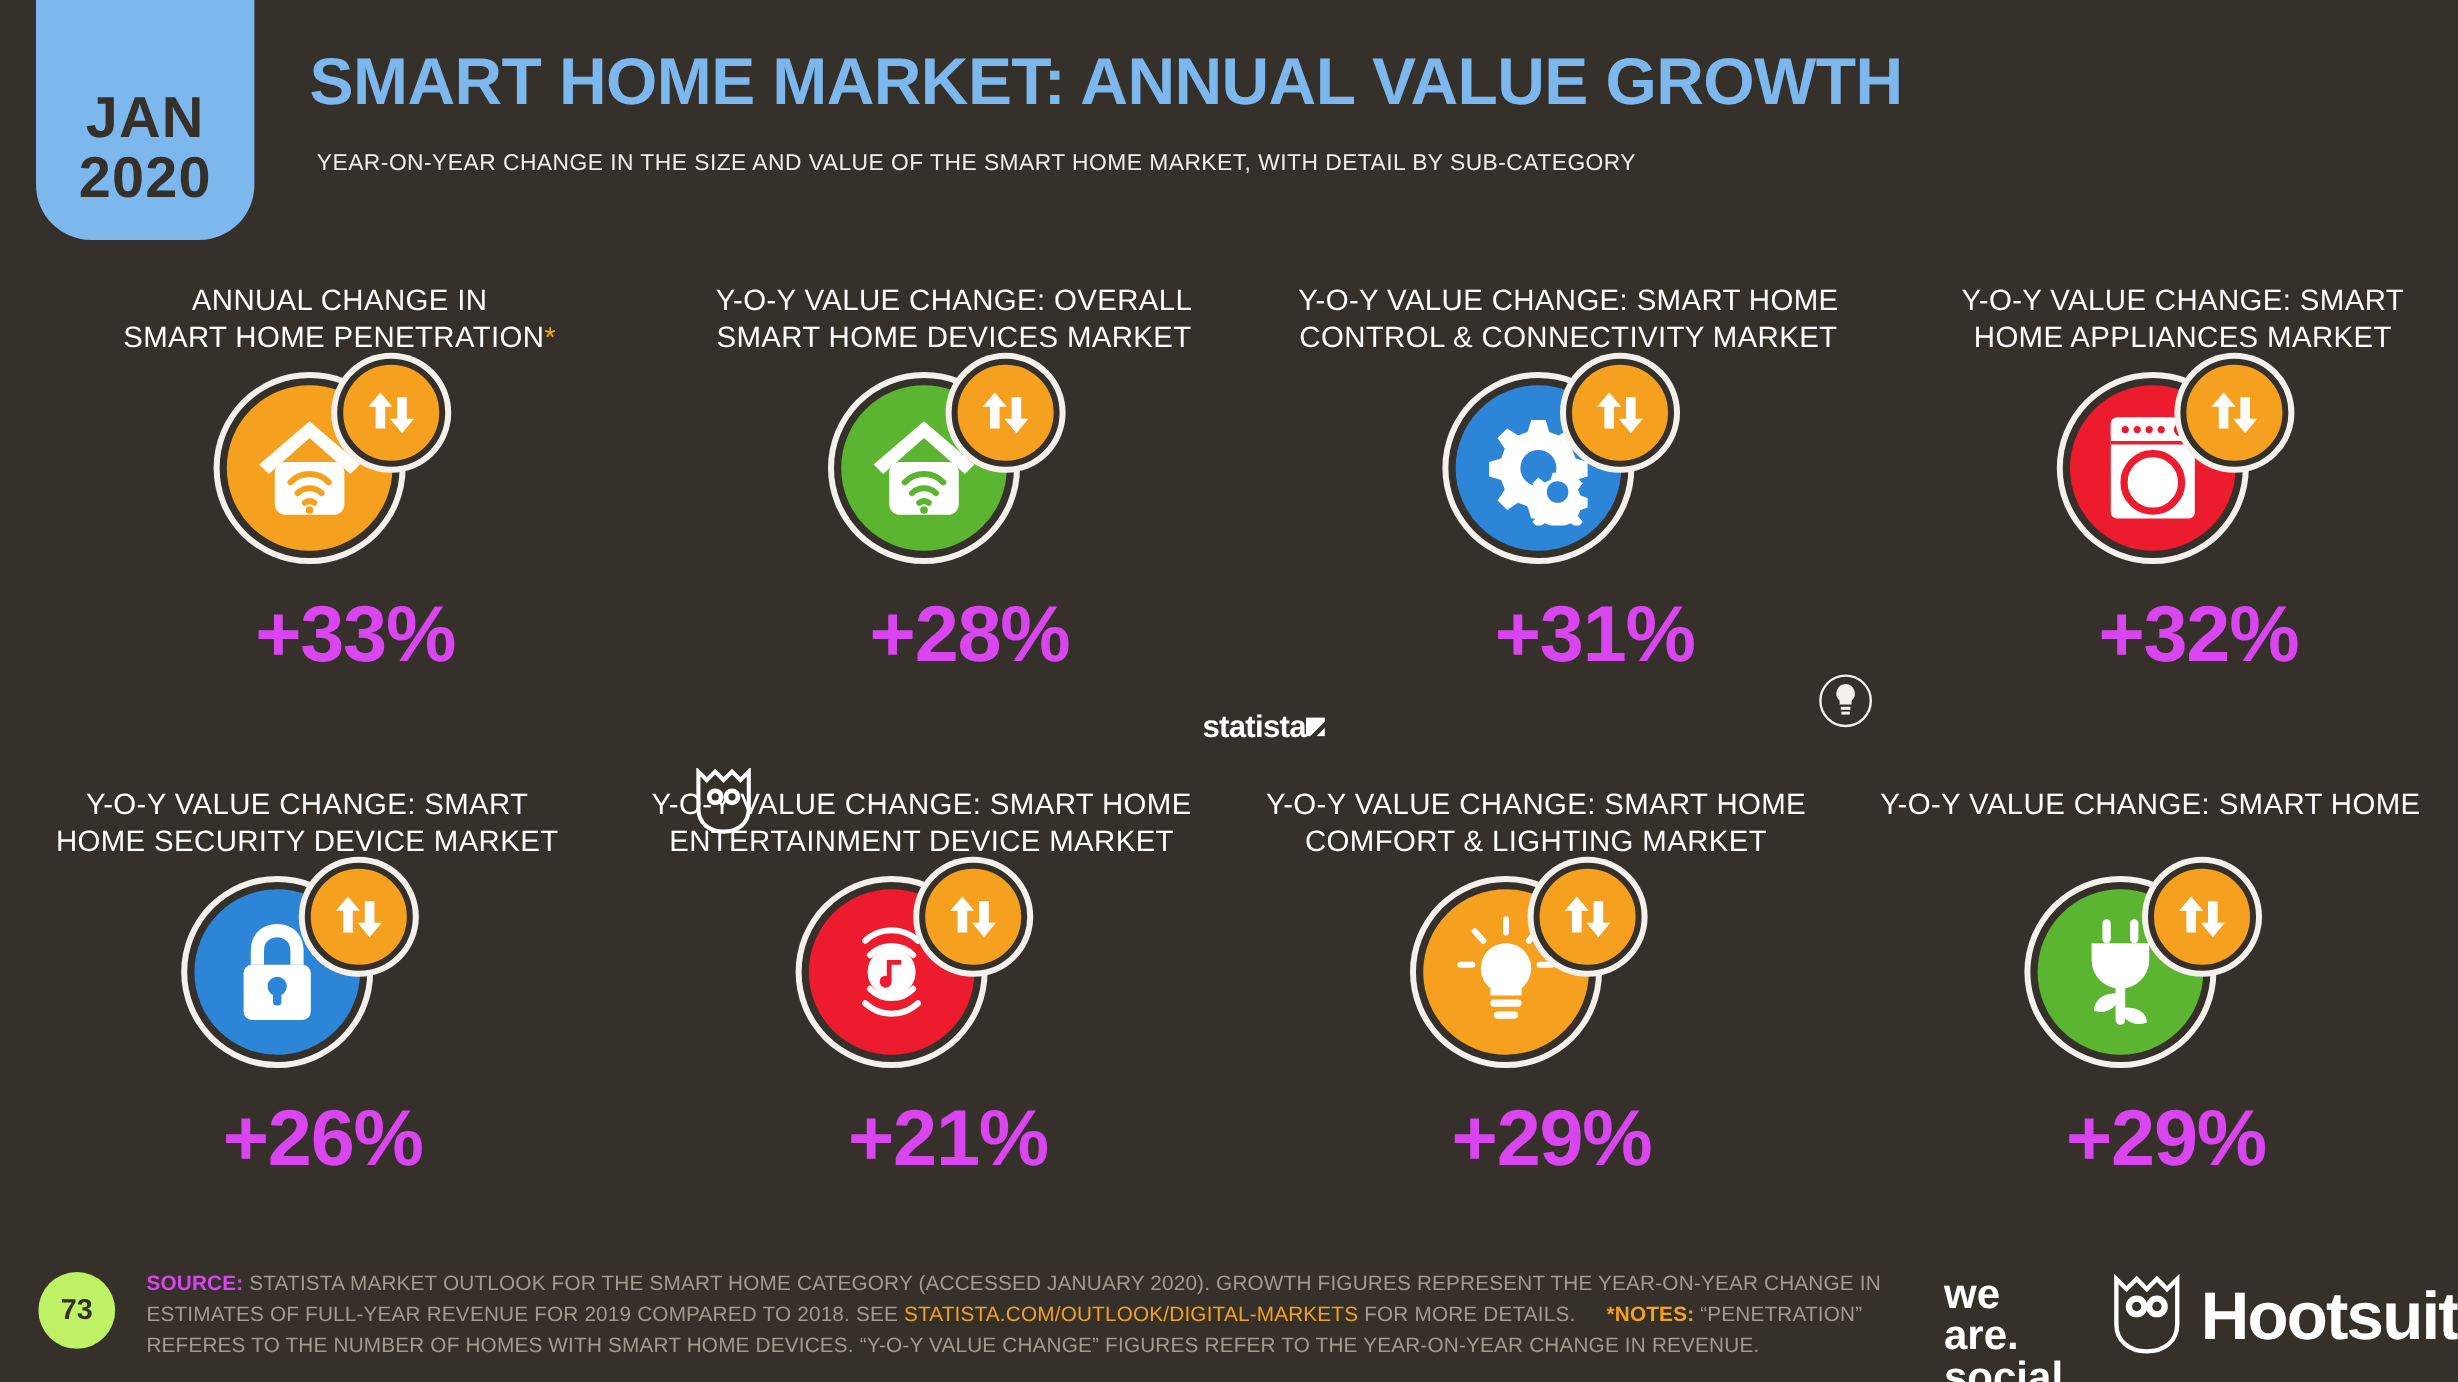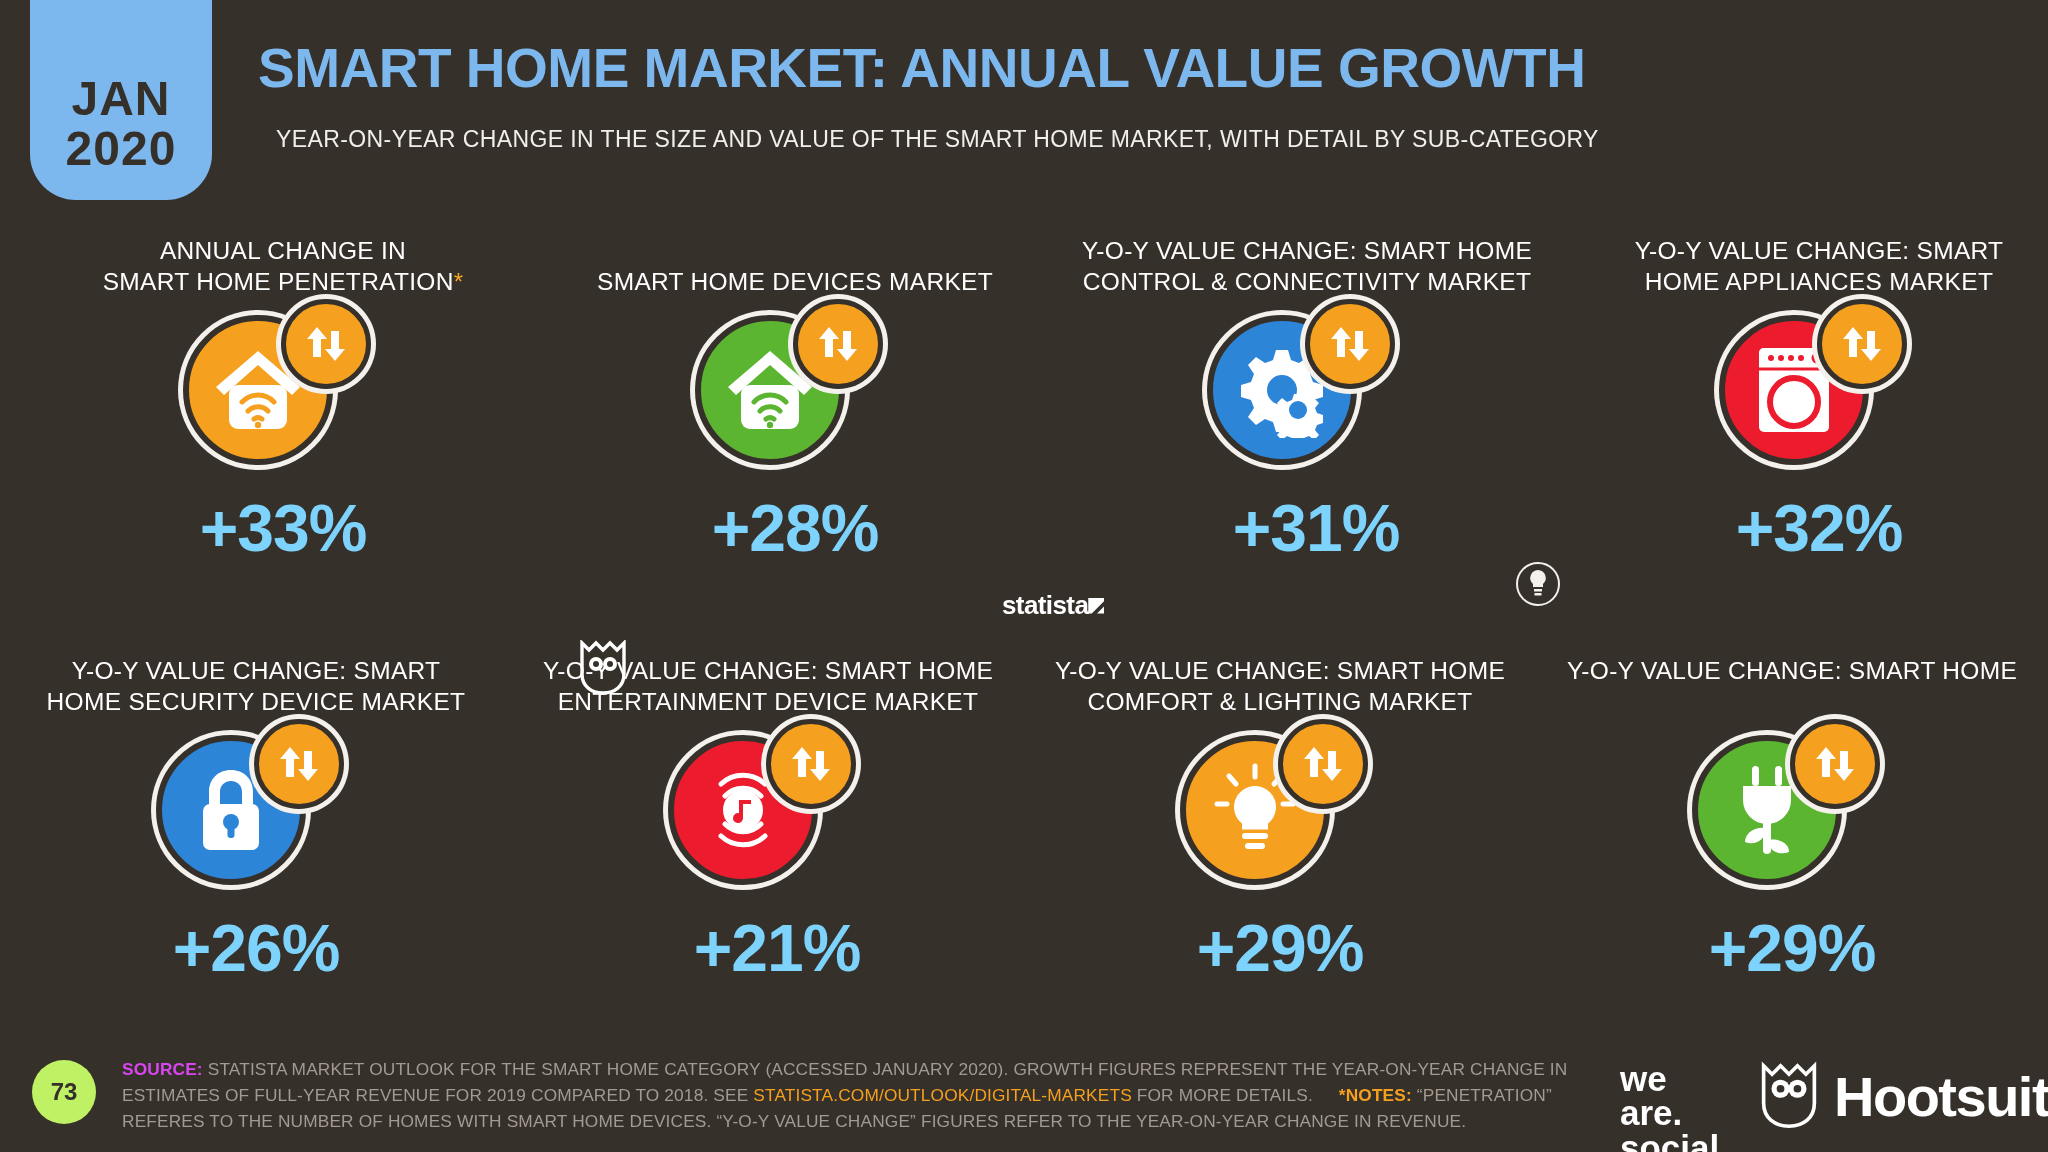--- a/index.html
+++ b/index.html
@@ -26,22 +26,22 @@
   #date-badge .m, #date-badge .y {
     color:#36302b; font-weight:bold; letter-spacing:1px;
     font-size:48px; line-height:50px;
   }
   #title {
     position:absolute; left:258px; top:36px;
     color:#7cb8ee; font-size:55px; font-weight:bold;
     letter-spacing:-0.5px; white-space:nowrap;
   }
   #subtitle {
-    position:absolute; left:276px; top:126px;
-    color:#f2efea; font-size:23px; letter-spacing:0.4px;
+    position:absolute; left:264px; top:126px;
+    color:#f2efea; font-size:19px; letter-spacing:0.4px;
     white-space:nowrap;
   }
 
   
   .row { position:absolute; left:0; width:2048px; height:380px; }
   #row1 { top:235px;margin-left:27px; }
   #row2 { top:655px; }
 
   .card { position:absolute; top:0; width:512px; height:380px; }
   .card.c0 { left:0;    }
@@ -74,22 +74,22 @@
   .badge-circle {
     position:absolute; right:22px; top:0px;
     width:90px; height:90px; border-radius:50%;
     background:#f5a01e;
     border:5px solid #36302b;
     box-shadow:0 0 0 5px #f4f1ec;
     display:flex; align-items:center; justify-content:center;
     z-index:3;
   }
   .pct {
-    position:absolute; left:0; top:255px; width:512px;
-    text-align:center; color:#7dd3fc;
+    position:absolute; left:13px; top:255px; width:512px;
+    text-align:center; color:#d946ef;
     font-size:66px; font-weight:bold; letter-spacing:-1px;
   }
   .pct.shift { padding-left:18px; }
 
   
   .minilogo { position:absolute; z-index:5; }
 
   
   #footer { position:absolute; left:0; top:1040px; width:2048px; height:112px; }
   #pagenum {
@@ -173,21 +173,21 @@
       <path d="M3 3 L10 10 L17 3 L24 10 L31 3 L38 10 L45 3 L45 34 C45 46 36 53 24 53 C12 53 3 46 3 34 Z" fill="none" stroke="#fff" stroke-width="3.4"></path>
       <circle cx="17" cy="24" r="7" fill="#fff"></circle>
         <circle cx="17" cy="24" r="3" fill="#36302b"></circle>
       <circle cx="31" cy="24" r="7" fill="#fff"></circle>
         <circle cx="31" cy="24" r="3" fill="#36302b"></circle>
     </svg>
   </div>
 
   <div class="card c1">
     <div class="card-title">
-      <br>
+      <span>Y-O-Y VALUE CHANGE: OVERALL</span><br>
       <span>SMART HOME DEVICES MARKET</span>
     </div>
     <div class="icon-wrap">
       <div class="big-circle" style="background:#5cb531">
         <svg width="92" height="86" viewBox="0 0 92 86">
             <g fill="#fff">
           <path d="M46 4 L88 40 L80 48 L46 18 L12 48 L4 40 Z"></path>
           <rect x="17" y="38" width="58" height="44" rx="9"></rect>
         </g>
         <g fill="none" stroke="#5cb531" stroke-width="5" stroke-linecap="round">

